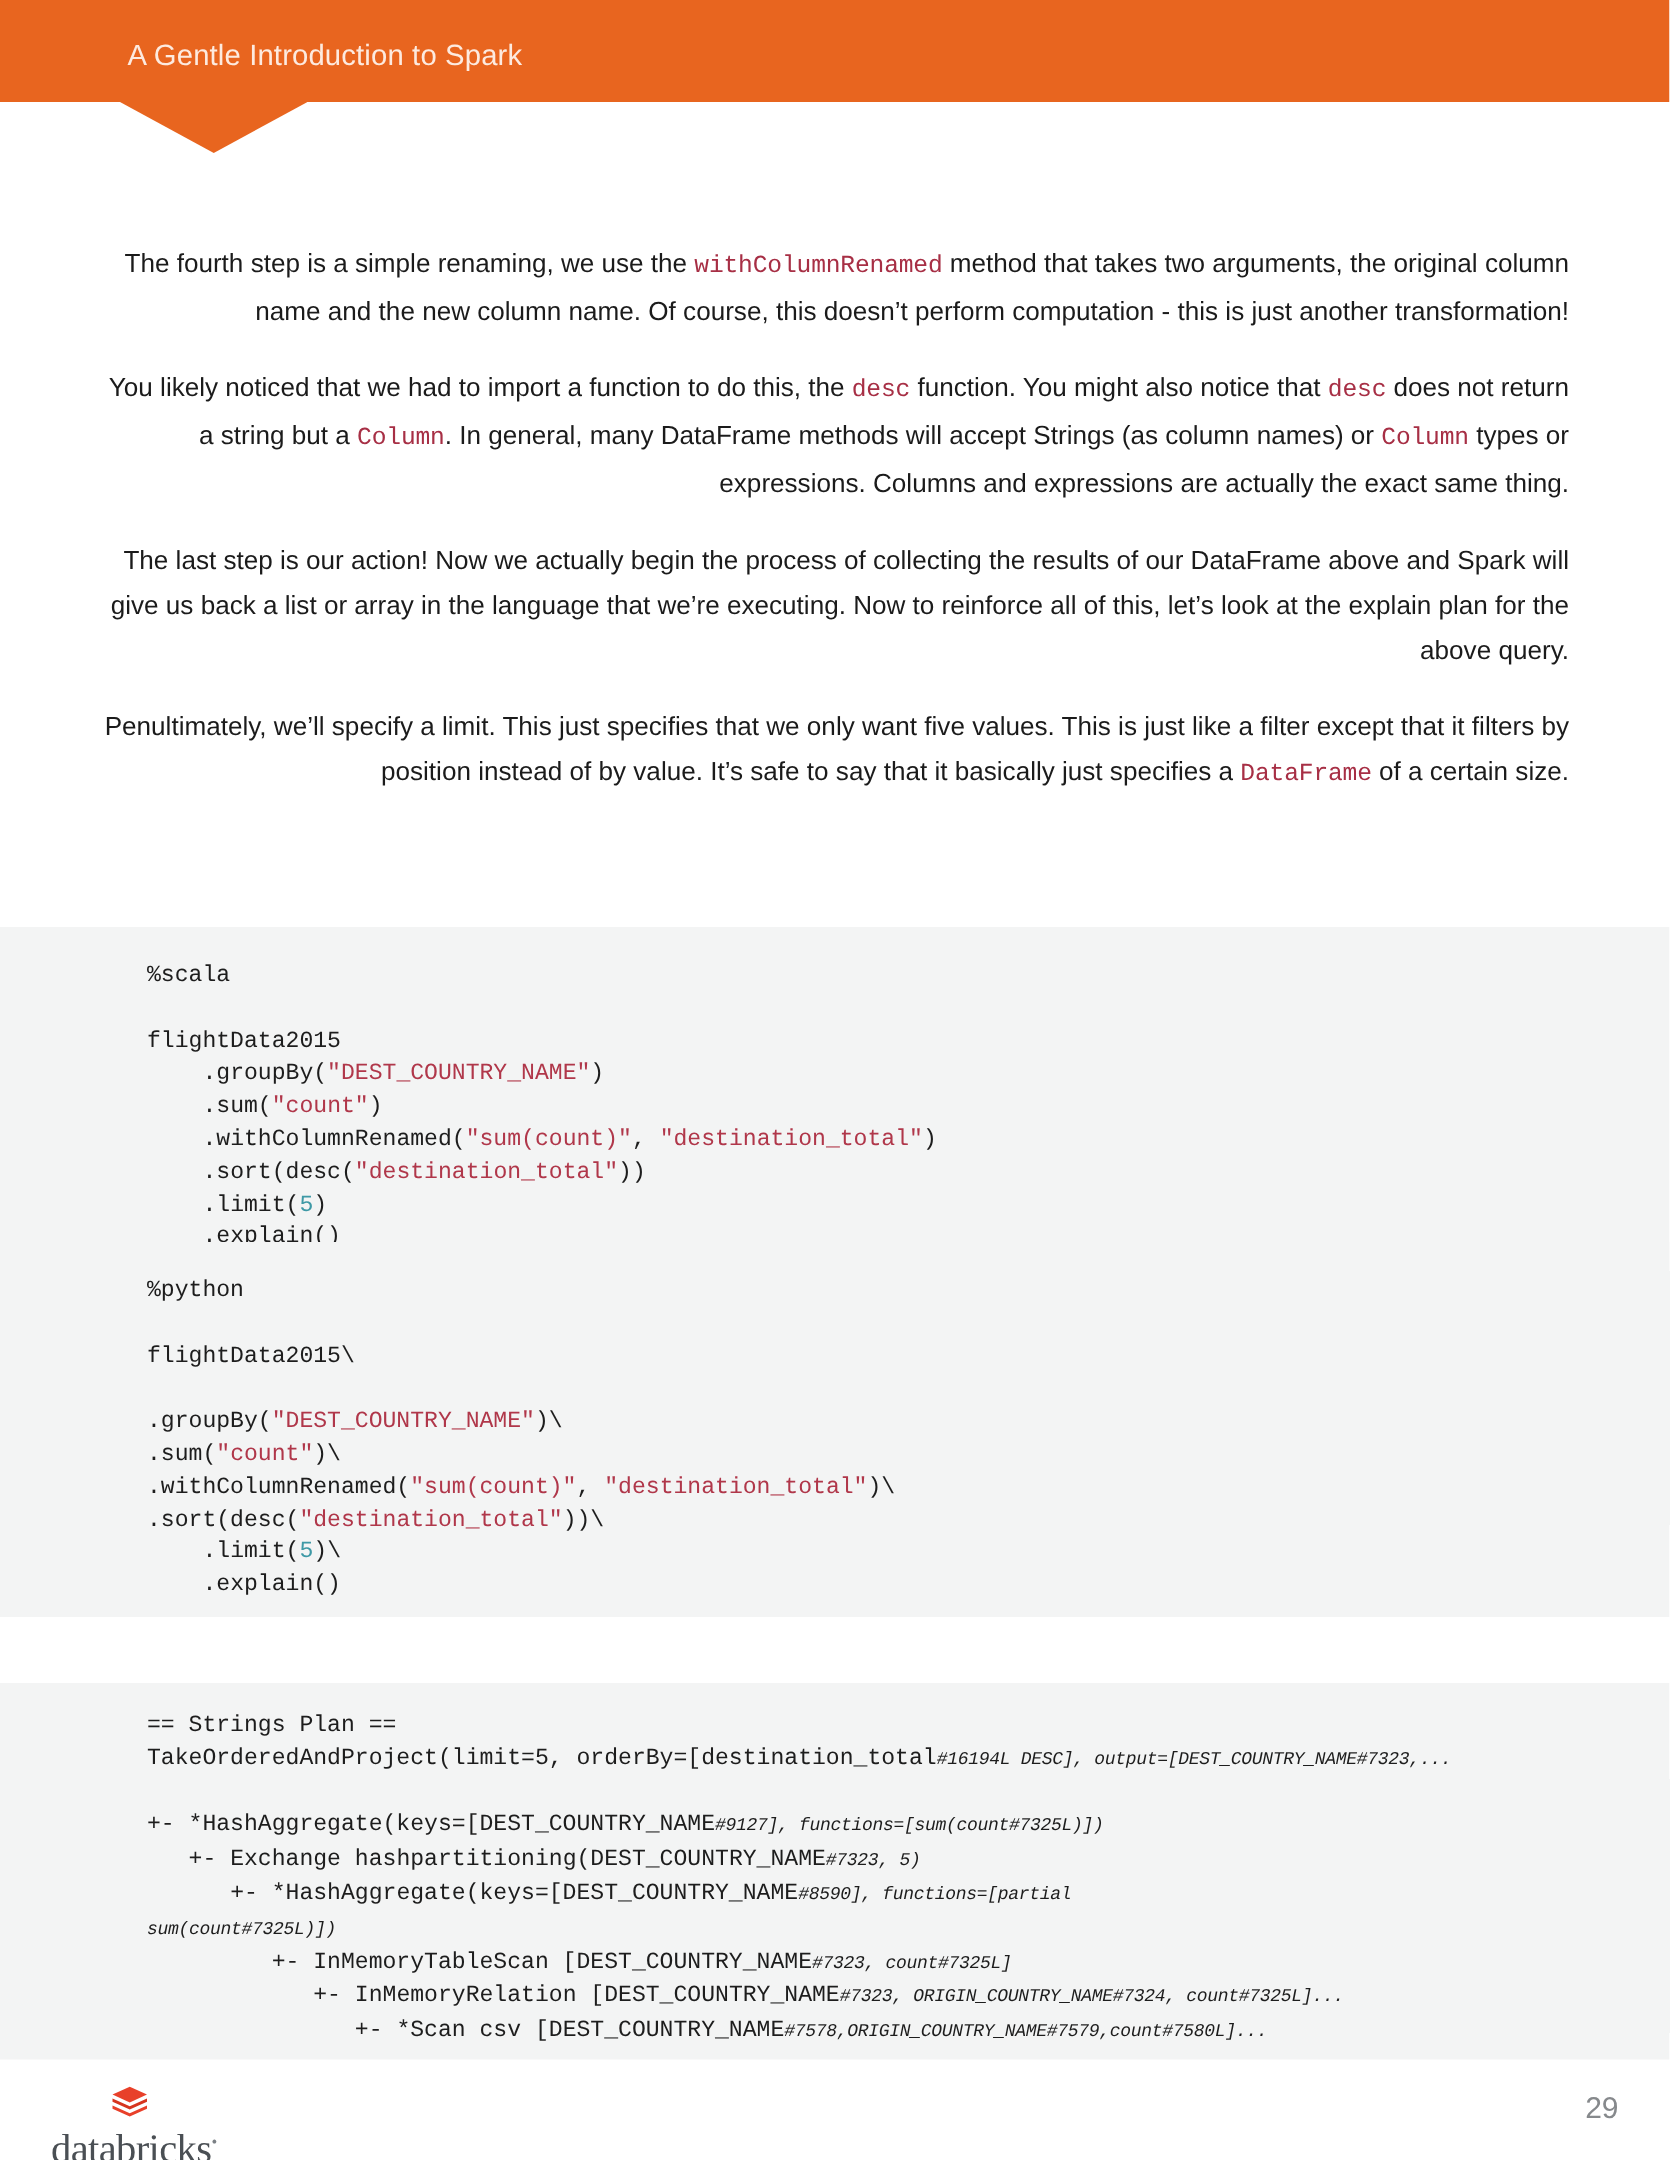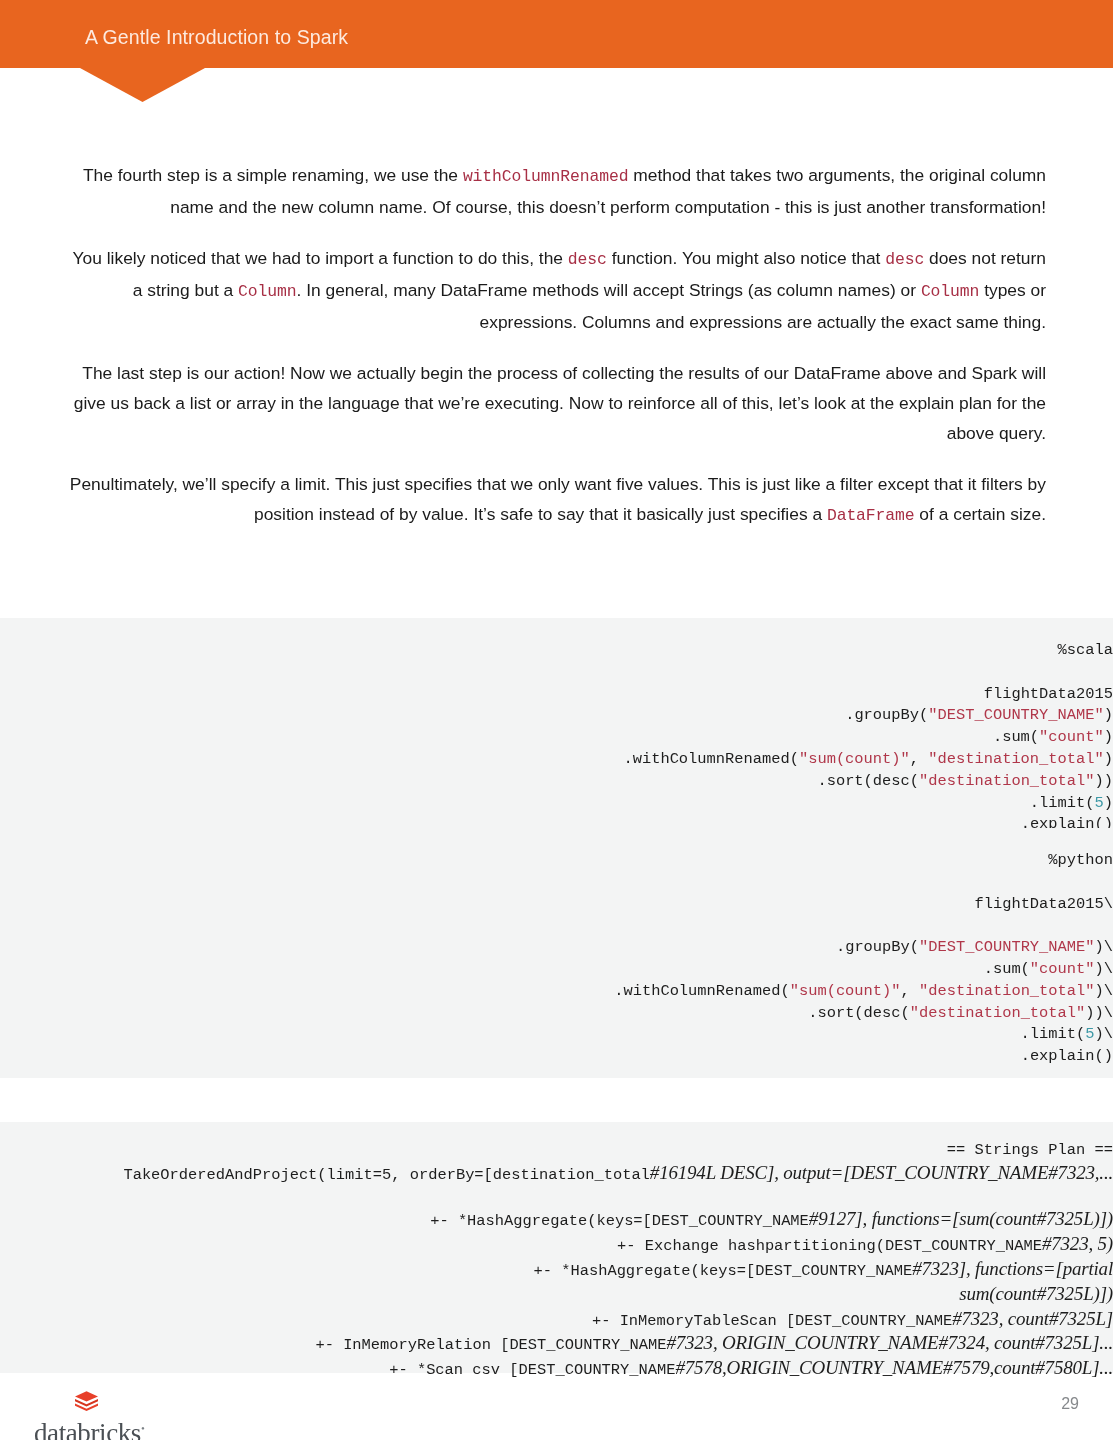--- a/index.html
+++ b/index.html
@@ -66,38 +66,37 @@
     letter-spacing: -0.1px;
   }
 
   
   .codeblock {
     position: absolute;
     left: 0;
     width: 1113px;
     background: #f3f4f4;
     box-sizing: border-box;
-    padding: 22px 0 22px 52px;
-    text-align: right;
+    padding: 22px 0 22px 98px;
   }
   pre.code {
     margin: 0;
     font-family: "Liberation Mono", "DejaVu Sans Mono", monospace;
     font-size: 15.4px;
     line-height: 21.8px;
     color: #1d1d1d;
     white-space: pre-wrap;
     word-break: normal;
   }
   .str { color: #b0374a; }
   .num { color: #3e99a6; }
   .plan-alt {
-    font-family: Liberation Serif, serif;
+    font-family: Liberation Mono, monospace;
     font-style: italic;
-    font-size: 19px;
+    font-size: 12px;
     letter-spacing: -0.2px;
   }
 
   #codeblock-scala { top: 618px; height: 237px; }
   #codeblock-python { top: 828px; height: 250px; }
   #codeblock-plan { top: 1122px; height: 251px; padding-top: 18px; }
 
   
   .footer-logo {
     position: absolute;
@@ -124,21 +123,21 @@
   }
   .tm {
     font-size: 11px;
     vertical-align: super;
     color: #7b8085;
   }
   .page-number {
     position: absolute;
     right: 34px;
     top: 1395px;
-    font-size: 16px;
+    font-size: 20px;
     color: #86898c;
   }
 </style>
 </head>
 <body>
 
 <div class="header">
   <div class="header-title">A Gentle Introduction to Spark</div>
 </div>
 <div class="notch-shape"></div>
@@ -188,21 +187,21 @@
     .limit(<span class="num">5</span>)\
     .explain()</pre>
 </div>
 
 <div class="codeblock" id="codeblock-plan">
   <pre class="code"><span>== Strings Plan ==</span>
 TakeOrderedAndProject(limit=5, orderBy=[destination_total<span class="plan-alt">#16194L DESC], output=[DEST_COUNTRY_NAME#7323,...</span>
 
 +- *HashAggregate(keys=[DEST_COUNTRY_NAME<span class="plan-alt">#9127], functions=[sum(count#7325L)])</span>
    +- Exchange hashpartitioning(DEST_COUNTRY_NAME<span class="plan-alt">#7323, 5)</span>
-      +- *HashAggregate(keys=[DEST_COUNTRY_NAME<span class="plan-alt">#7323], functions=[partial</span>
+      +- *HashAggregate(keys=[DEST_COUNTRY_NAME<span class="plan-alt">#8590], functions=[partial</span>
 <span class="plan-alt">sum(count#7325L)])</span>
          +- InMemoryTableScan [DEST_COUNTRY_NAME<span class="plan-alt">#7323, count#7325L]</span>
             +- InMemoryRelation [DEST_COUNTRY_NAME<span class="plan-alt">#7323, ORIGIN_COUNTRY_NAME#7324, count#7325L]...</span>
                +- *Scan csv [DEST_COUNTRY_NAME<span class="plan-alt">#7578,ORIGIN_COUNTRY_NAME#7579,count#7580L]...</span></pre>
 </div>
 
 <div class="footer-logo">
   <span class="logo-mark">
     <svg width="27" height="27" viewBox="0 0 27 27" aria-hidden="true">
       <polygon points="13.5,3.2 25,8.4 13.5,13.6 2,8.4" fill="#e8402a"></polygon>

